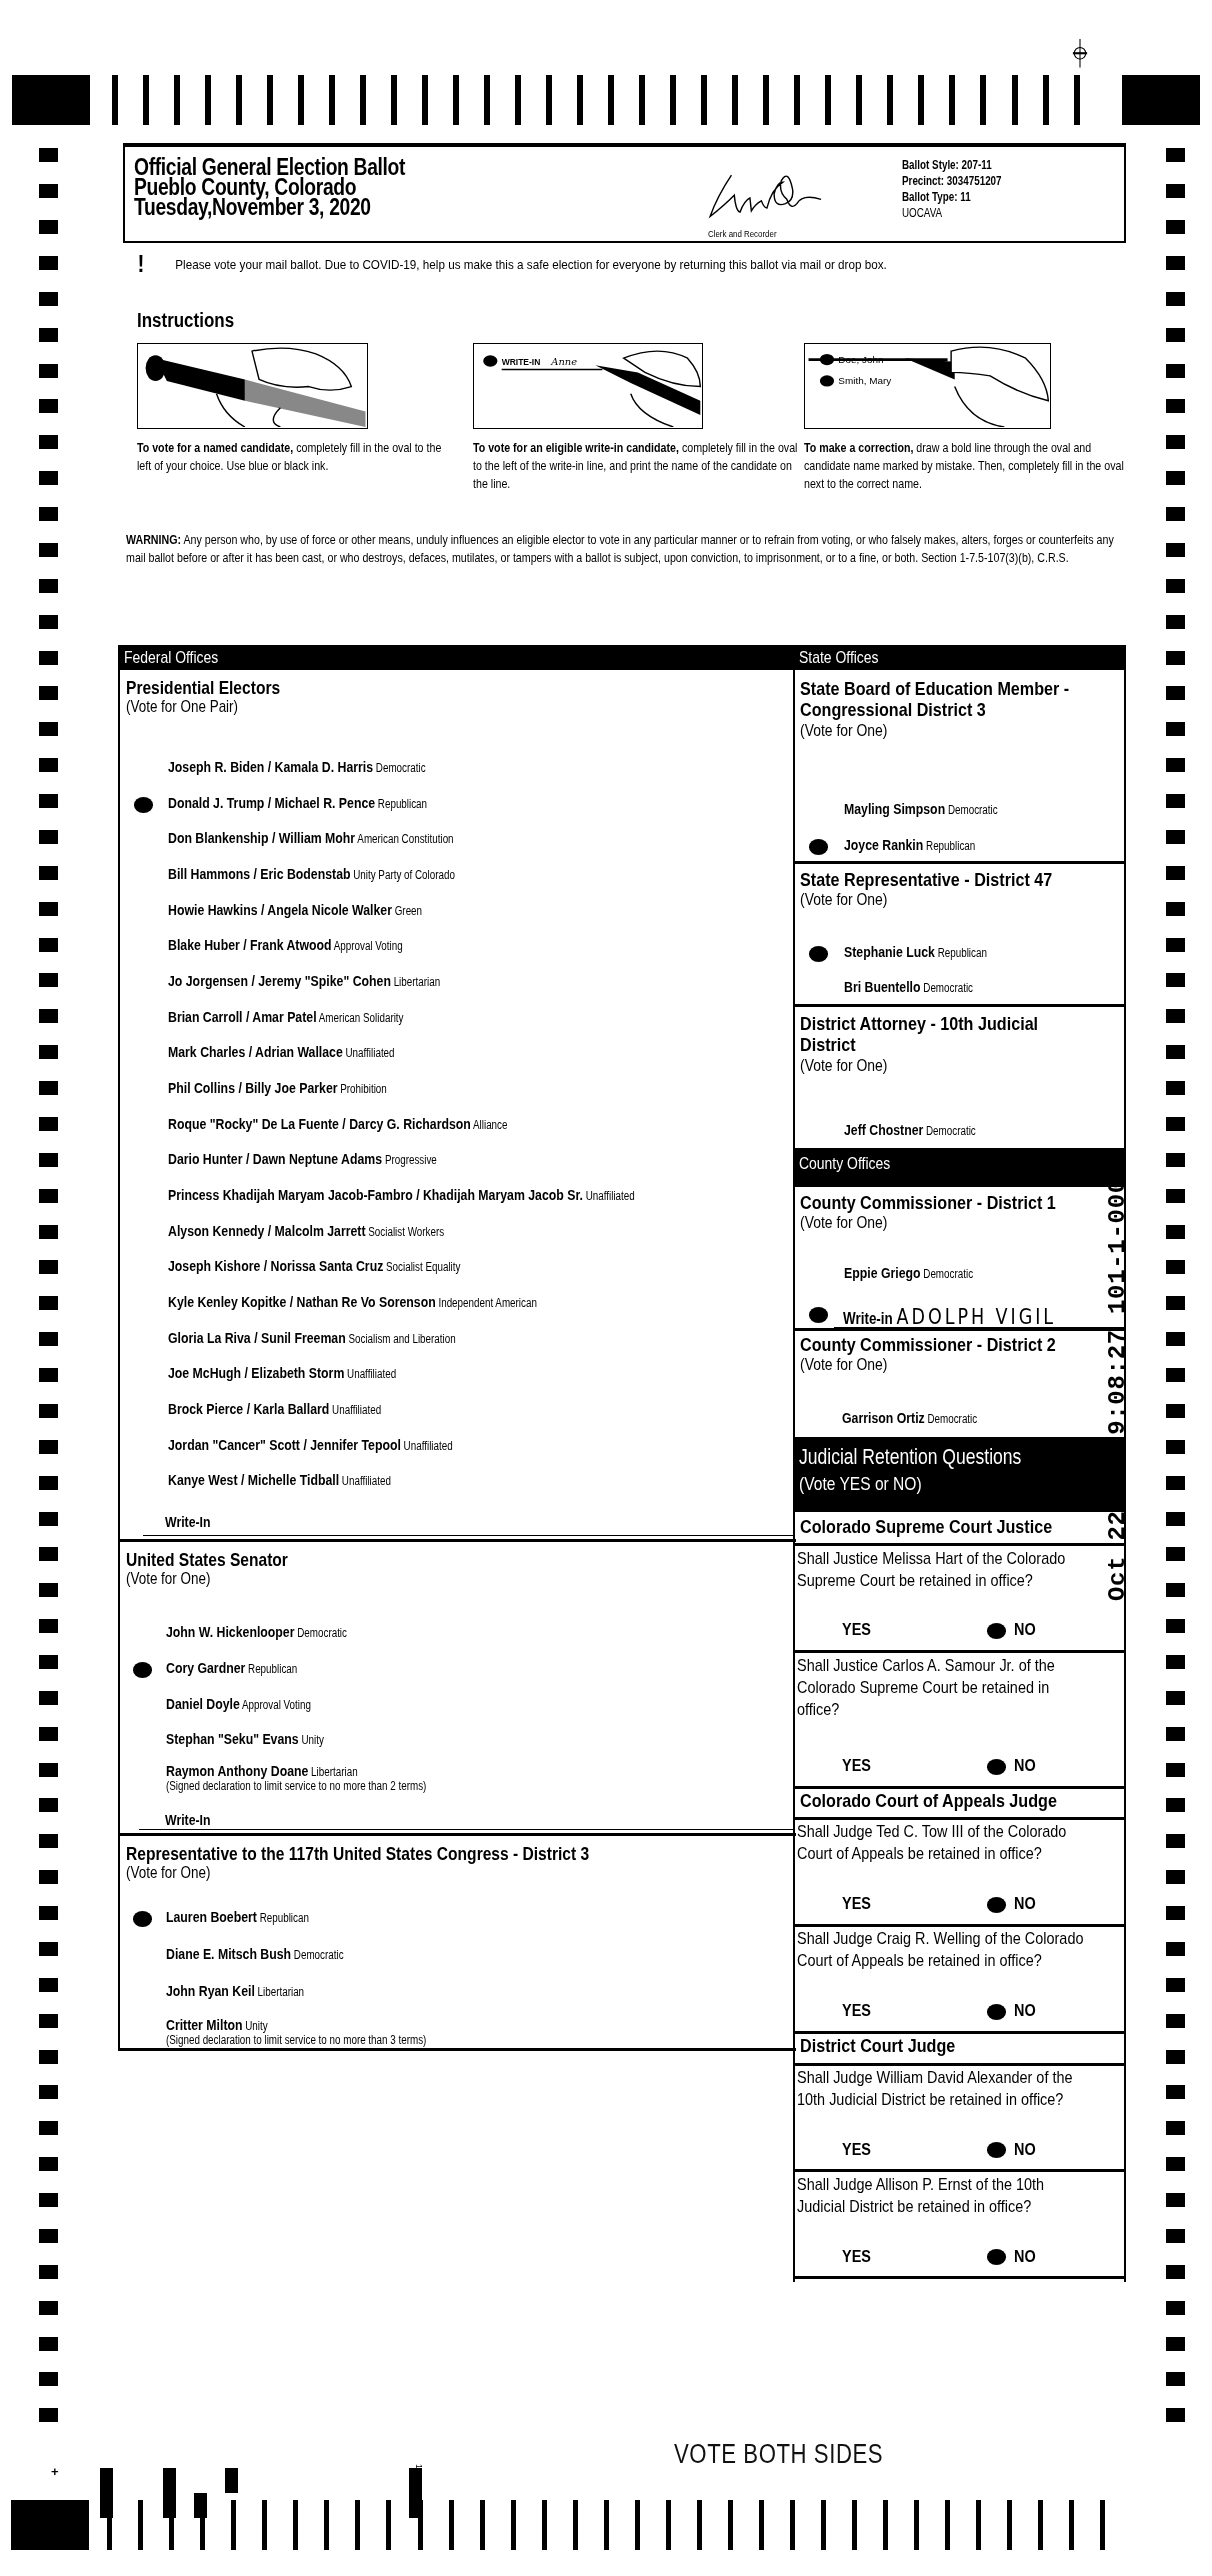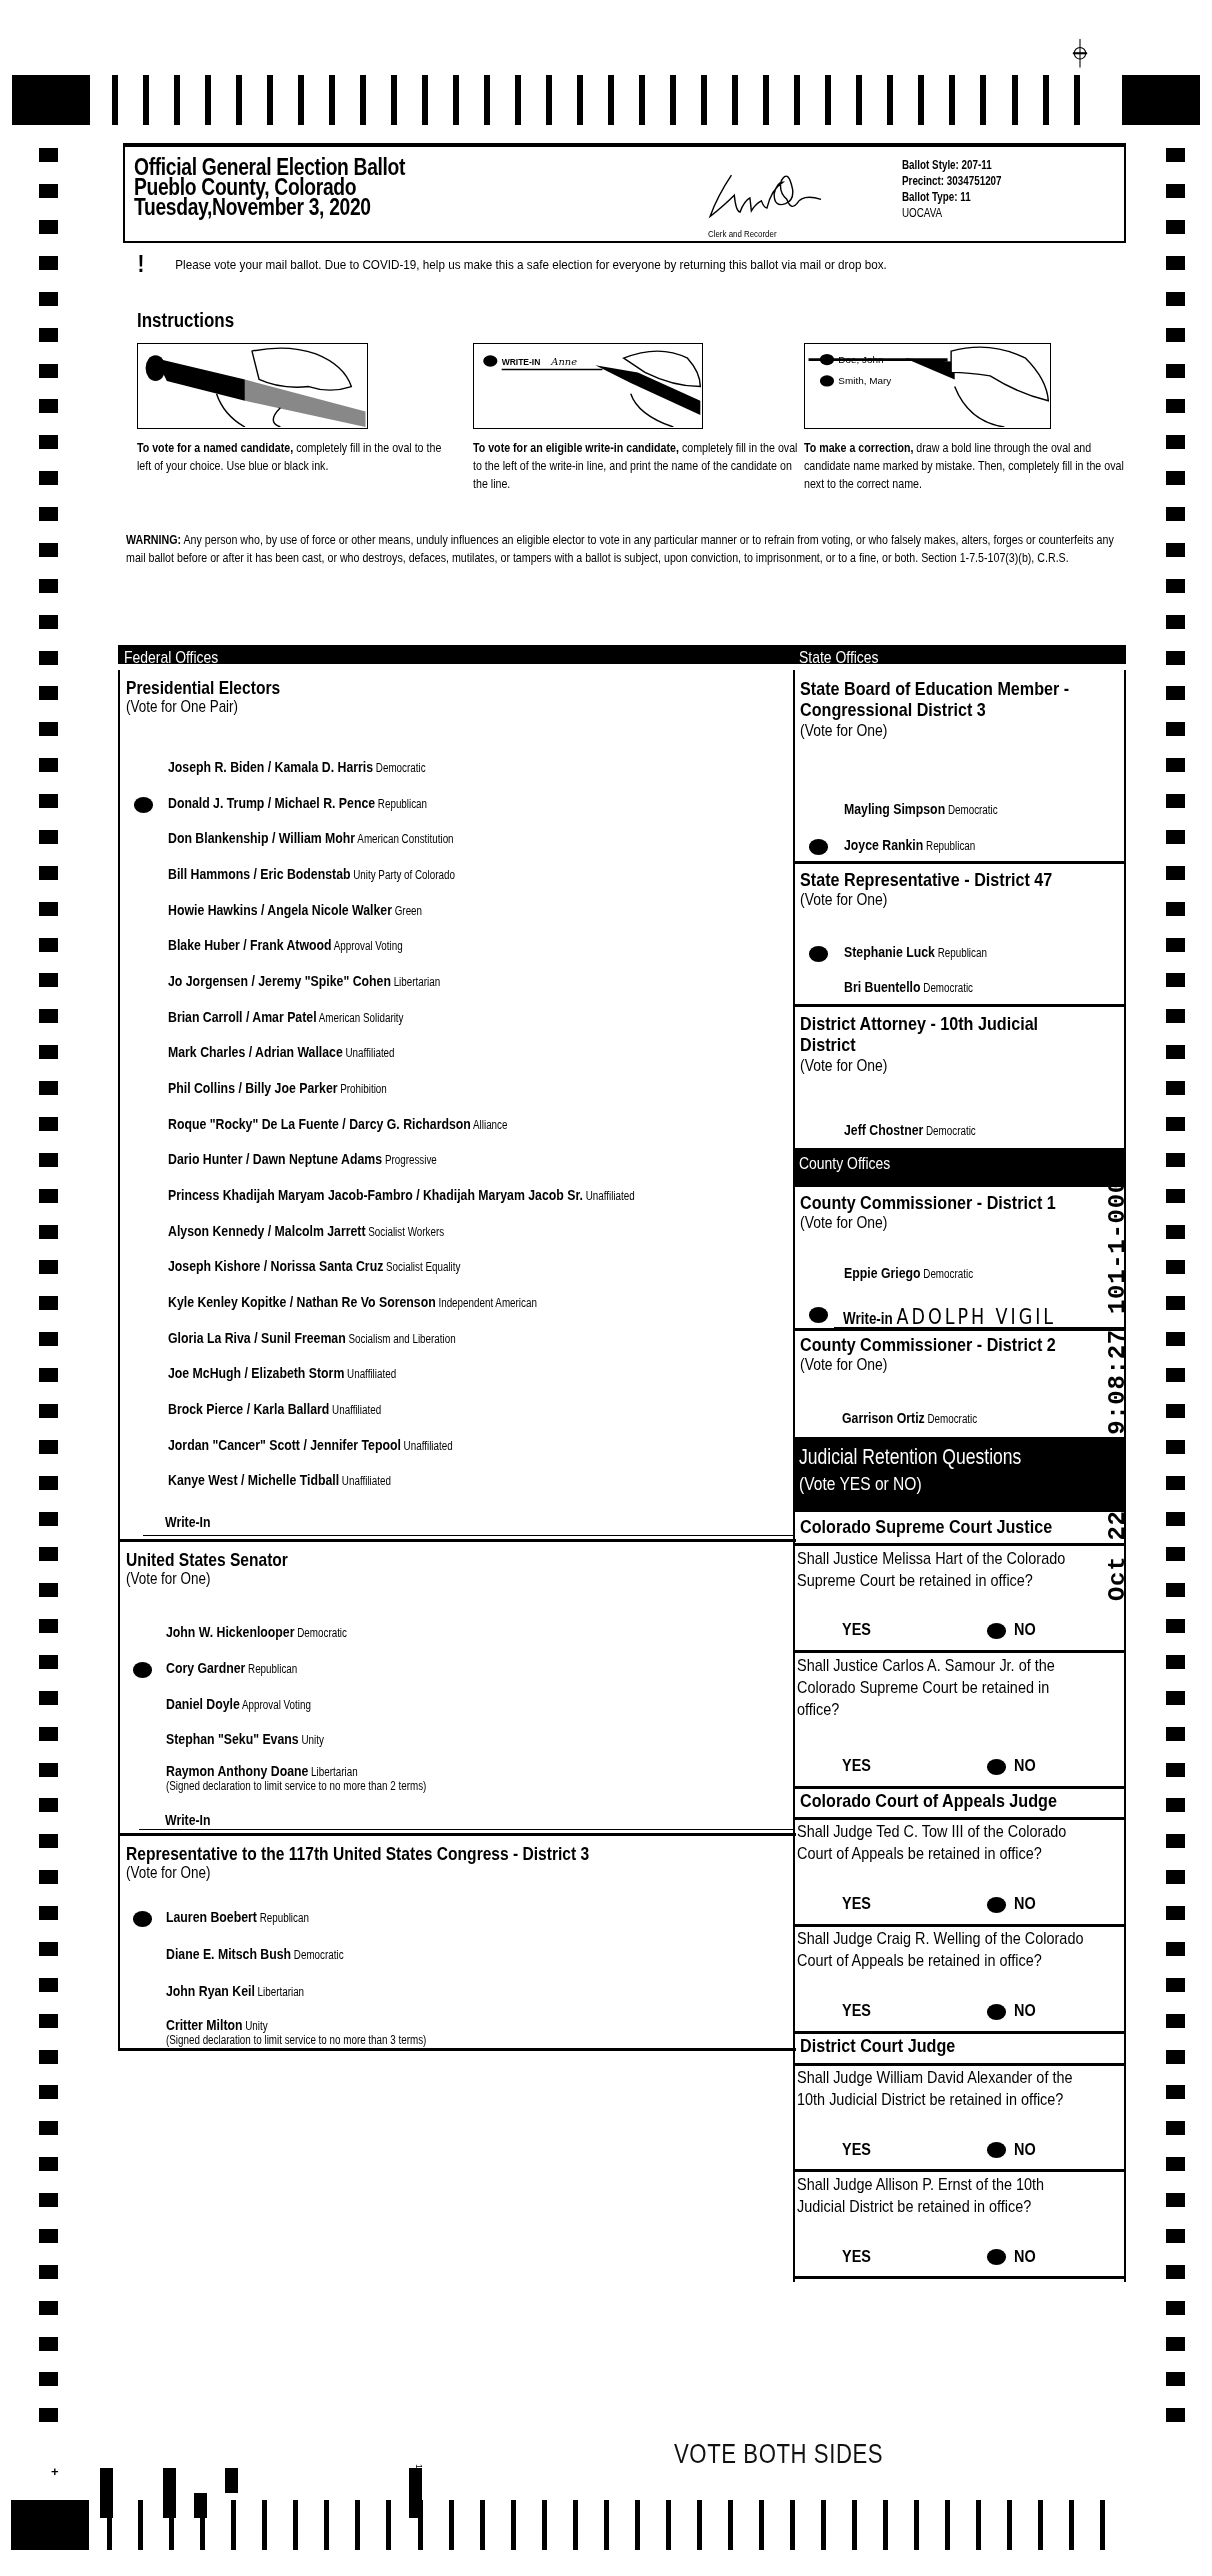--- a/index.html
+++ b/index.html
@@ -33,21 +33,21 @@
   .instr-heading { position: absolute; left: 137px; top: 308px; font-weight: bold; font-size: 20.7px; transform: scaleX(0.82); transform-origin: left top; }
 
   .instr-pic { position: absolute; top: 343px; height: 86px; border: 1.4px solid #000; background: #fff; overflow: hidden; }
   .instr-text { position: absolute; top: 439px; font-size: 13px; line-height: 18px; transform: scaleX(0.82); transform-origin: left top; }
   .instr-text b { font-weight: bold; }
 
   .warning { position: absolute; left: 126px; top: 531px; width: 1220px; font-size: 13px; line-height: 18px; transform: scaleX(0.82); transform-origin: left top; }
   .warning b { font-weight: bold; }
 
   
-  .col-head { position: absolute; height: 19px; background: #000; color: #fff; font-size: 17px; padding: 2.9px 0 0 5.7px; transform-origin: left top; }
+  .col-head { position: absolute; height: 25px; background: #000; color: #fff; font-size: 17px; padding: 2.9px 0 0 5.7px; transform-origin: left top; }
   .col-head span { display: inline-block; transform: scaleX(0.82); transform-origin: left top; white-space: nowrap; }
   .contest-title { font-weight: bold; font-size: 19px; line-height: 19px; transform: scaleX(0.82); transform-origin: left top; white-space: nowrap; }
   .contest-sub { font-size: 16.4px; line-height: 19px; transform: scaleX(0.82); transform-origin: left top; white-space: nowrap; }
 
   .cand { position: absolute; left: 0; font-size: 15px; white-space: nowrap; transform: scaleX(0.82); transform-origin: left top; }
   .cand .nm { font-weight: bold; }
   .cand .pty { font-size: 12px; }
   .cand .note { display: block; font-size: 12px; font-weight: normal; }
 
   .oval { position: absolute; width: 19px; height: 15.7px; border-radius: 50%; background: #000; }

